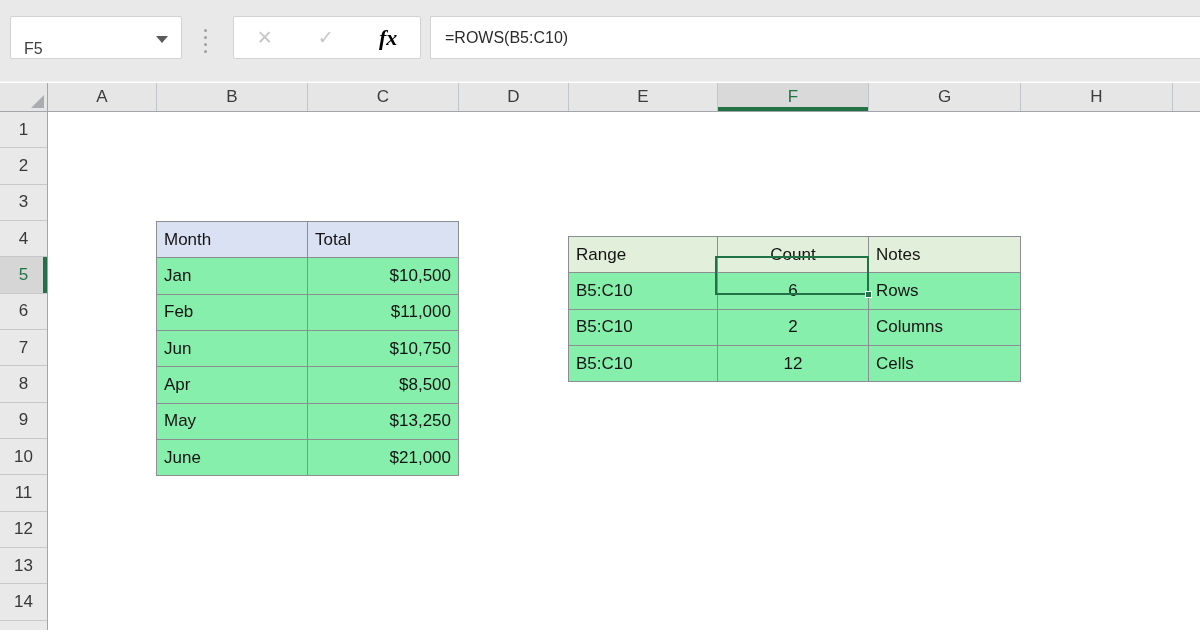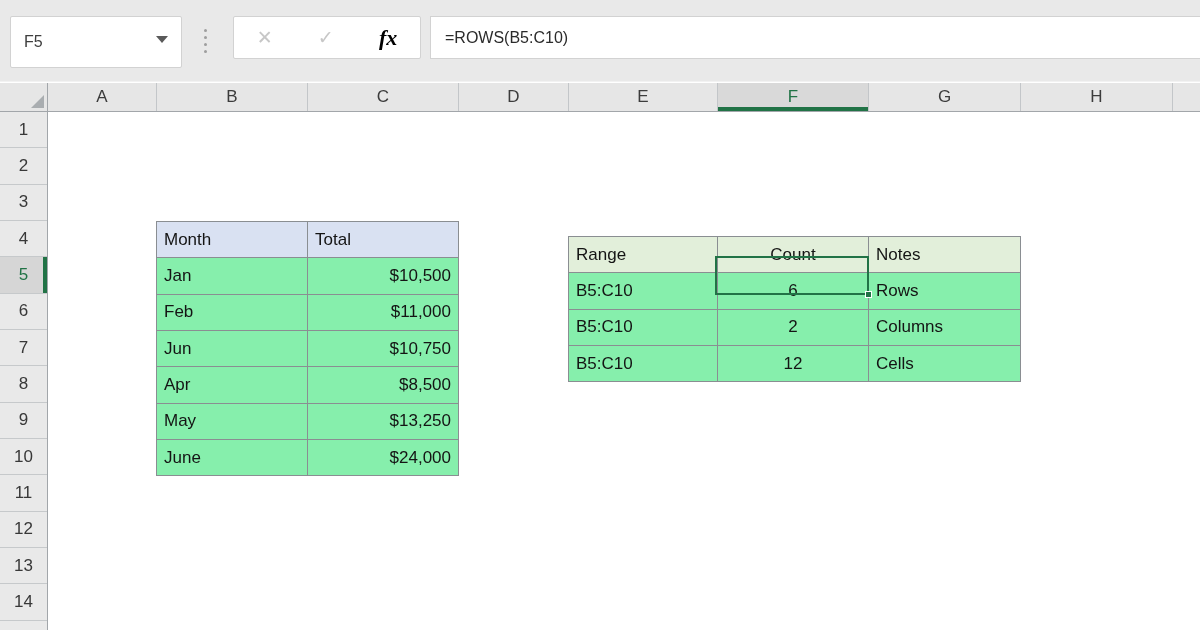--- a/index.html
+++ b/index.html
@@ -1,21 +1,21 @@
 <!DOCTYPE html>
 <html><head>
 <meta charset="utf-8">
 <style>
   * { margin:0; padding:0; box-sizing:border-box; }
   body { background:#fff; font-family:"Liberation Sans", sans-serif; }
   .screen { position:relative; width:1200px; height:630px; overflow:hidden; background:#fff; }
 
   
   .toolbar { position:absolute; left:0; top:0; width:1200px; height:82px; background:#E9E9E9; border-bottom:1px solid #f2f2f2; }
-  .name-box { position:absolute; left:10px; top:16px; width:172px; height:52px; background:#fff; border:1px solid #D2D2D2; border-radius:2px; display:flex; align-items:center; }
+  .name-box { position:absolute; left:10px; top:16px; width:172px; height:43px; background:#fff; border:1px solid #D2D2D2; border-radius:2px; display:flex; align-items:flex-end; }
   .nb-text { padding-left:13px; font-size:16px; color:#3f3f3f; }
   .nb-arrow { position:absolute; right:13px; top:19px; width:0; height:0; border-left:6px solid transparent; border-right:6px solid transparent; border-top:7px solid #5a5a5a; }
   .dots { position:absolute; left:204px; top:29px; display:flex; flex-direction:column; gap:4px; }
   .dots i { width:3px; height:3px; background:#9e9e9e; border-radius:50%; }
   .fx-box { position:absolute; left:233px; top:16px; width:188px; height:43px; background:#fff; border:1px solid #D2D2D2; border-radius:2px; display:flex; align-items:center; justify-content:space-around; }
   .icon-cancel, .icon-enter { font-size:19px; color:#c7c7c7; }
   .icon-fx { font-family:"Liberation Serif", serif; font-style:italic; font-weight:bold; font-size:22px; color:#000000; }
   .formula-bar { position:absolute; left:430px; top:16px; right:-2px; height:43px; background:#fff; border:1px solid #D2D2D2; display:flex; align-items:center; }
   .formula-text { padding-left:14px; font-size:16px; color:#2b2b2b; }
 
@@ -143,21 +143,21 @@
       <tr>
         <td class="al">Apr</td>
         <td class="ar">$8,500</td>
       </tr>
       <tr>
         <td class="al">May</td>
         <td class="ar">$13,250</td>
       </tr>
       <tr>
         <td class="al">June</td>
-        <td class="ar">$24,000</td>
+        <td class="ar">$21,000</td>
       </tr>
     </tbody>
       </table>
 
     <table class="xl tbl-right">
       <colgroup>
           <col style="width:149px">
           <col style="width:151px">
           <col style="width:152px">
         </colgroup>

